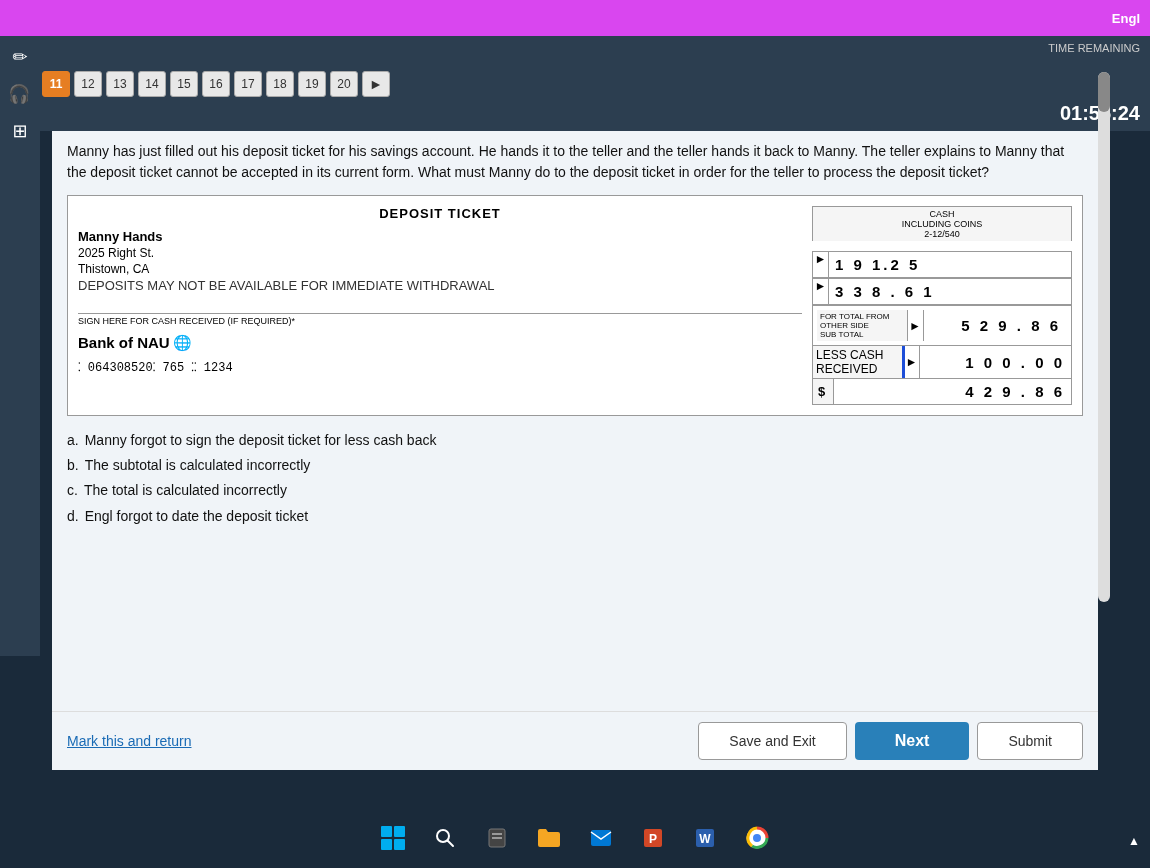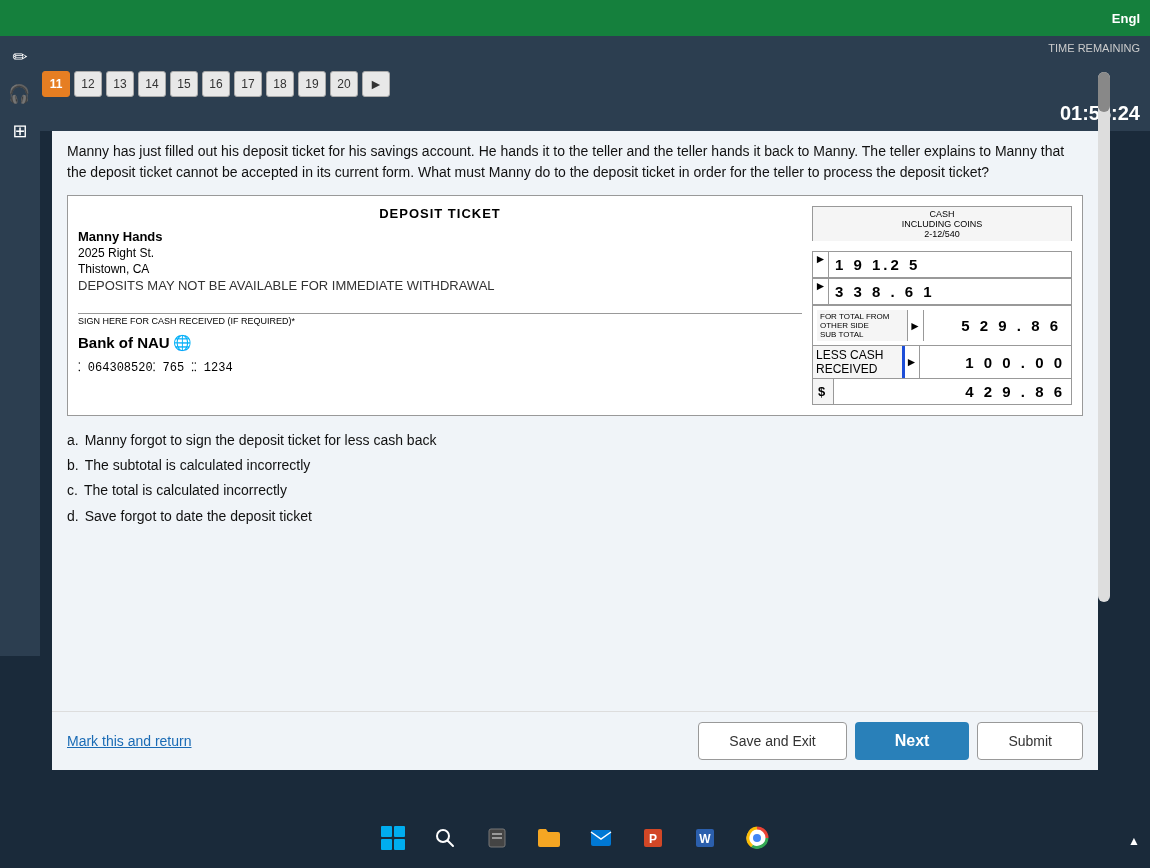--- a/index.html
+++ b/index.html
@@ -7,21 +7,21 @@
       width: 1150px;
       height: 868px;
       background: #1a2a3a;
       font-family: Arial, sans-serif;
       overflow: hidden;
       position: relative;
     }
 
     
     .top-bar {
-      background: #15803d;
+      background: #d946ef;
       height: 36px;
       display: flex;
       align-items: center;
       justify-content: flex-end;
       padding-right: 10px;
     }
     .engl-label {
       color: #fff;
       font-size: 13px;
       font-weight: bold;
@@ -450,21 +450,21 @@
     <div class="answer-option">
       <span>b.</span>
       <span>The subtotal is calculated incorrectly</span>
     </div>
     <div class="answer-option">
       <span>c.</span>
       <span>The total is calculated incorrectly</span>
     </div>
     <div class="answer-option">
       <span>d.</span>
-      <span>Save forgot to date the deposit ticket</span>
+      <span>Engl forgot to date the deposit ticket</span>
     </div>
   </div>
 </div>
 
 <div class="bottom-row" style="margin-left:52px; margin-right:52px;">
   <a class="mark-return-link">Mark this and return</a>
   <div class="bottom-buttons">
     <button class="btn-save">Save and Exit</button>
     <button class="btn-next">Next</button>
     <button class="btn-submit">Submit</button>

